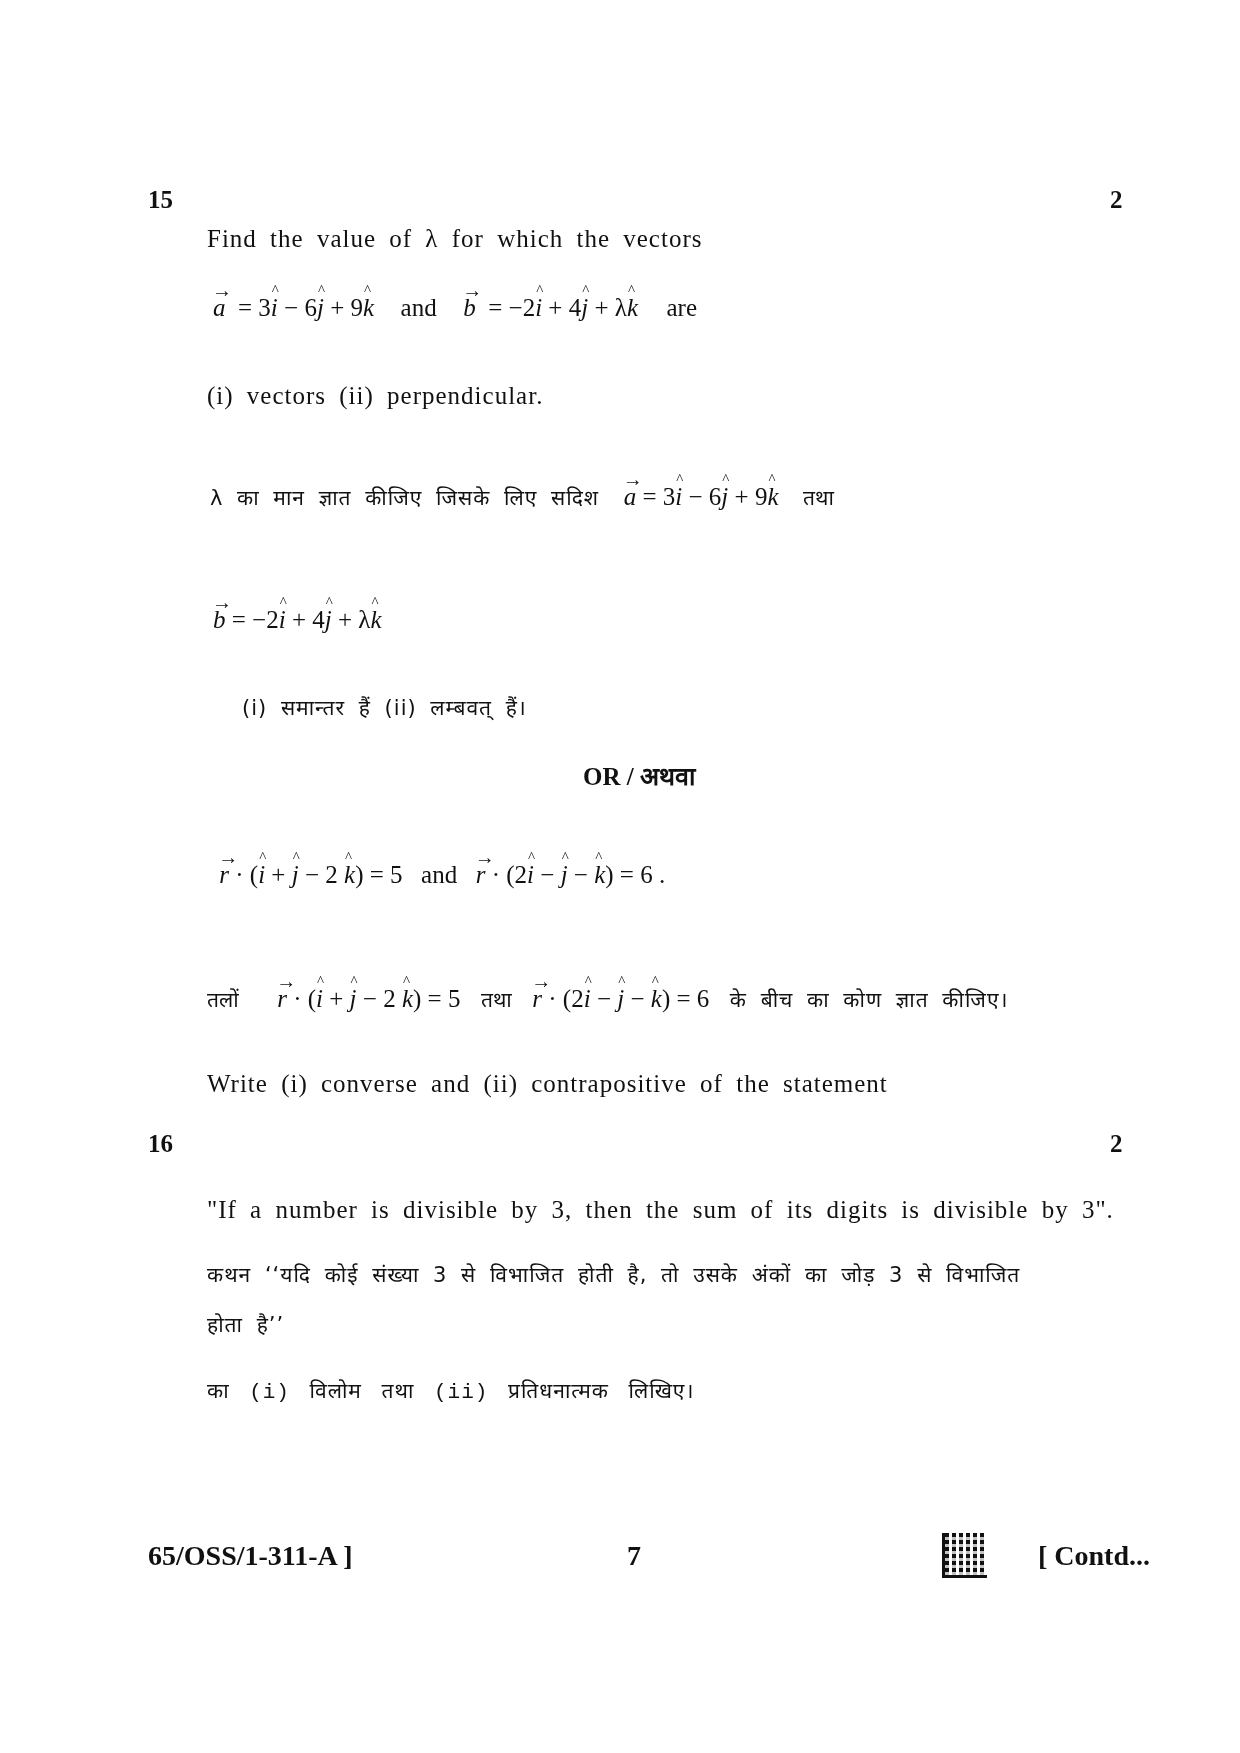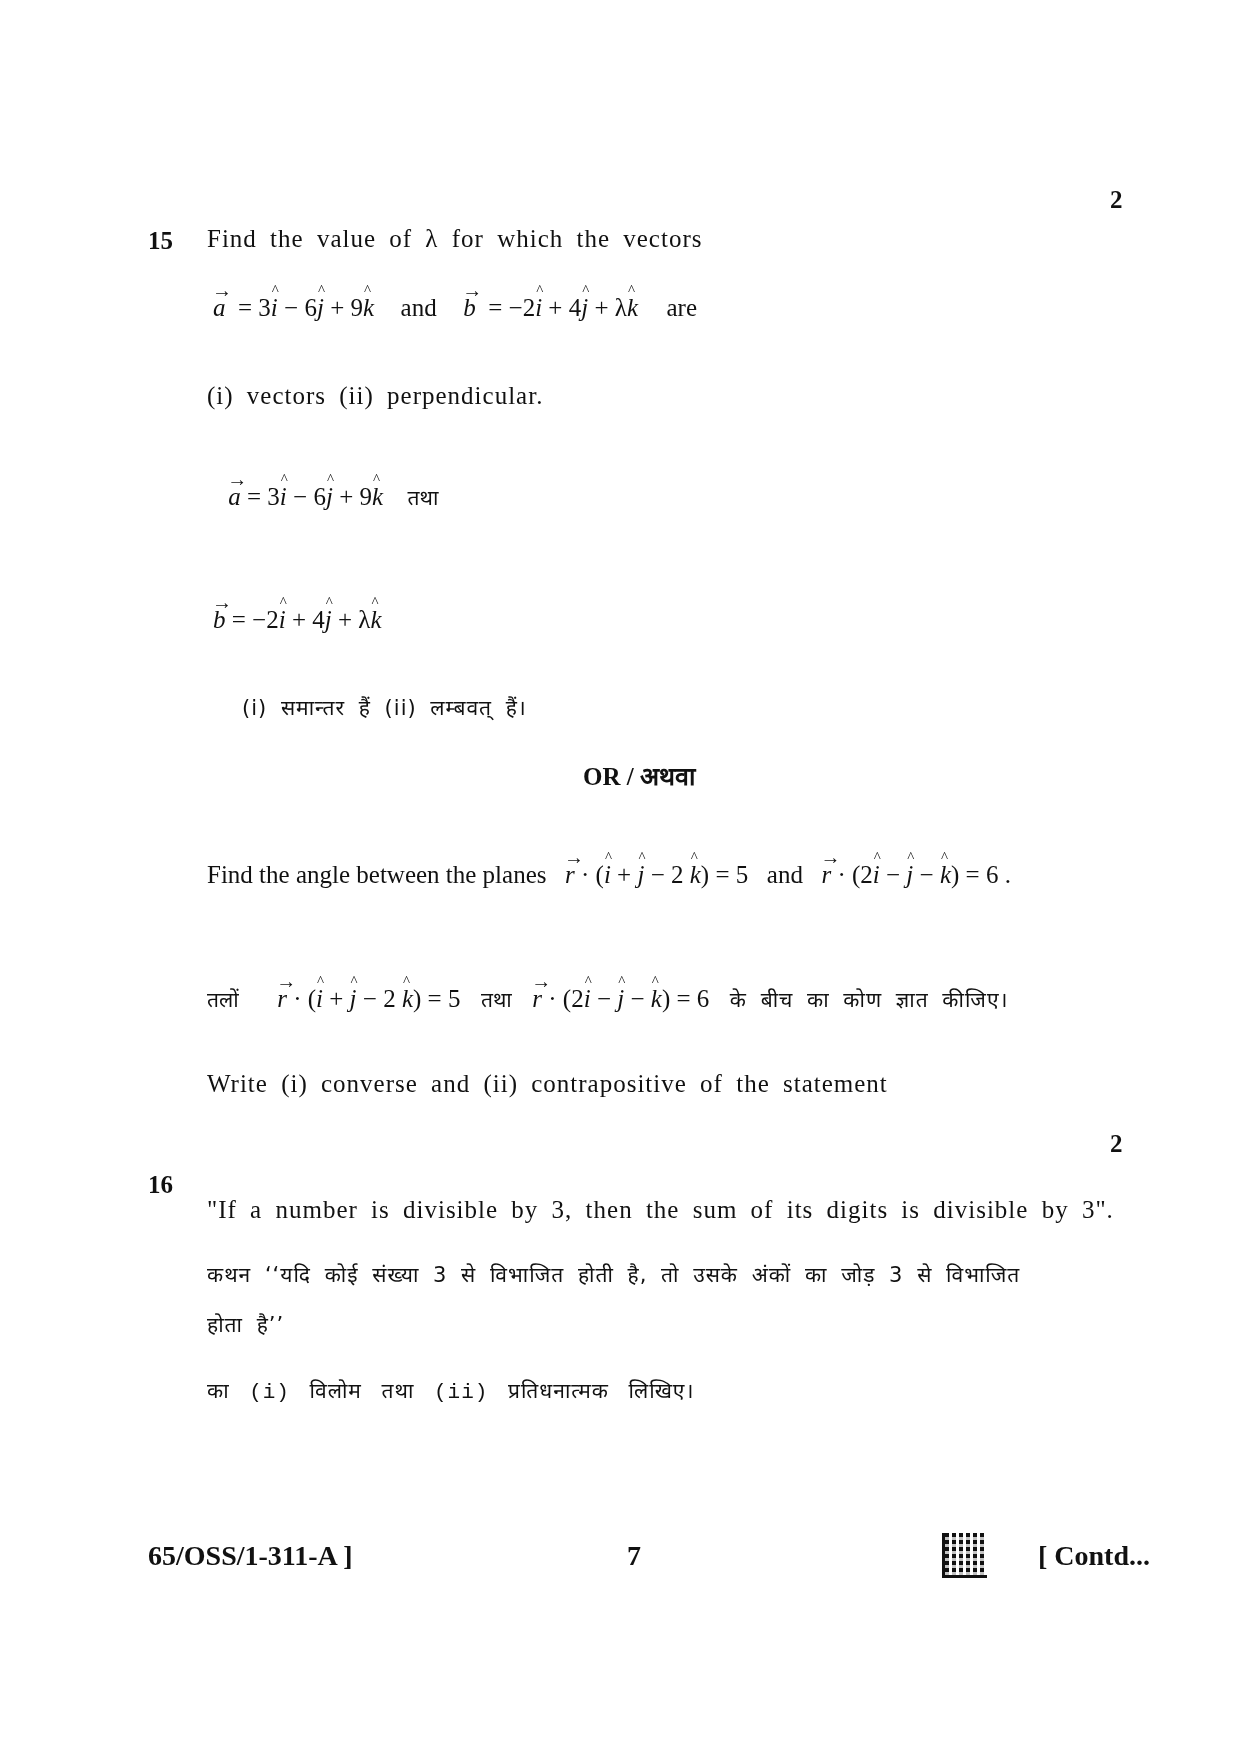--- a/index.html
+++ b/index.html
@@ -1,19 +1,19 @@
 <!DOCTYPE html>
 <html><head>
 <meta charset="utf-8">
 <style>
   html, body { margin:0; padding:0; background:#ffffff; }
   body { width:1240px; height:1753px; position:relative; overflow:hidden;
          font-family:"Liberation Serif","DejaVu Serif",serif; color:#111; }
   .line { position:absolute; white-space:nowrap; font-size:25px; line-height:30px; }
-  .qnum { position:absolute; font-weight:bold; font-size:25px;margin-top:41px; }
+  .qnum { position:absolute; font-weight:bold; font-size:25px; }
   .marks { position:absolute; font-weight:bold; font-size:25px; }
   .v { display:inline-block; position:relative; font-style:italic; }
   .v .arr { position:absolute; left:-1px; top:-18px; font-style:normal; font-size:20px; }
   .h { display:inline-block; position:relative; font-style:italic; }
   .h .hat { position:absolute; left:1px; top:-18px; font-style:normal; font-size:15px; }
   .sp { letter-spacing:1px; word-spacing:6px; }
   .or { position:absolute; font-weight:bold; font-size:25px; }
   .footer { position:absolute; font-weight:bold; font-size:28px; }
   .qr { position:absolute; width:42px; height:42px;
         background:
@@ -38,36 +38,36 @@
   <span style="display:inline-block;width:14px"></span>
   <span class="v"><span class="arr">→</span><span>b</span></span>
   <span>&nbsp;=&nbsp;−2<span class="h"><span class="hat">^</span>i</span>&nbsp;+&nbsp;4<span class="h"><span class="hat">^</span>j</span>&nbsp;+&nbsp;λ<span class="h"><span class="hat">^</span>k</span></span>
   <span style="display:inline-block;width:16px"></span>
   <span>are</span>
 </div>
 
 <div class="line sp" style="left:207px;top:381px;">(i) vectors (ii) perpendicular.</div>
 
 <div class="line" style="left:210px;top:482px;">
+  <span class="sp" style="font-family:'DejaVu Sans',sans-serif;font-size:21px;">λ का मान ज्ञात कीजिए जिसके लिए सदिश</span>
   <span style="display:inline-block;width:12px"></span>
   <span><span class="v"><span class="arr">→</span>a</span>&nbsp;=&nbsp;3<span class="h"><span class="hat">^</span>i</span>&nbsp;−&nbsp;6<span class="h"><span class="hat">^</span>j</span>&nbsp;+&nbsp;9<span class="h"><span class="hat">^</span>k</span></span>
   <span style="display:inline-block;width:12px"></span>
   <span style="font-family:'DejaVu Sans',sans-serif;font-size:21px;">तथा</span>
 </div>
 
 <div class="line" style="left:213px;top:605px;">
   <span class="v"><span class="arr">→</span>b</span>&nbsp;=&nbsp;−2<span class="h"><span class="hat">^</span>i</span>&nbsp;+&nbsp;4<span class="h"><span class="hat">^</span>j</span>&nbsp;+&nbsp;λ<span class="h"><span class="hat">^</span>k</span>
 </div>
 
 <div class="line sp" style="left:207px;top:693px;font-family:'DejaVu Sans',sans-serif;font-size:21px;margin-left:35px;">(i) समान्तर हैं (ii) लम्बवत् हैं।</div>
 
 <div class="or" style="left:583px;top:758px;text-align:right;">OR / अथवा</div>
 
 <div class="line" style="left:207px;top:860px;">
-  <span>Find the angle between the planes</span>
   <span style="display:inline-block;width:6px"></span>
   <span><span class="v"><span class="arr">→</span>r</span>&nbsp;·&nbsp;(<span class="h"><span class="hat">^</span>i</span>&nbsp;+&nbsp;<span class="h"><span class="hat">^</span>j</span>&nbsp;−&nbsp;2&nbsp;<span class="h"><span class="hat">^</span>k</span>)&nbsp;=&nbsp;5</span>
   <span style="display:inline-block;width:6px"></span>
   <span>and</span>
   <span style="display:inline-block;width:6px"></span>
   <span><span class="v"><span class="arr">→</span>r</span>&nbsp;·&nbsp;(2<span class="h"><span class="hat">^</span>i</span>&nbsp;−&nbsp;<span class="h"><span class="hat">^</span>j</span>&nbsp;−&nbsp;<span class="h"><span class="hat">^</span>k</span>)&nbsp;=&nbsp;6&nbsp;.</span>
 </div>
 
 <div class="line" style="left:207px;top:984px;">
   <span style="font-family:'DejaVu Sans',sans-serif;font-size:21px;">तलों</span>

